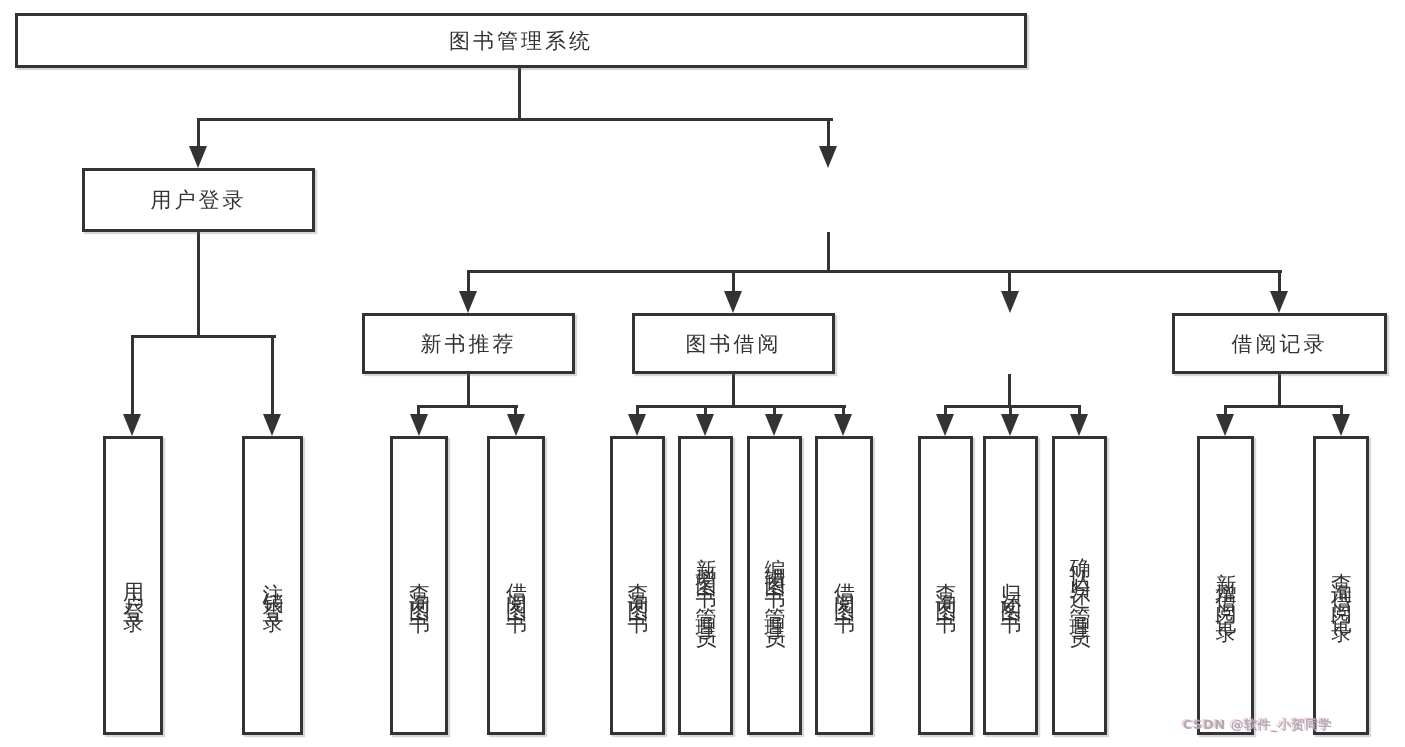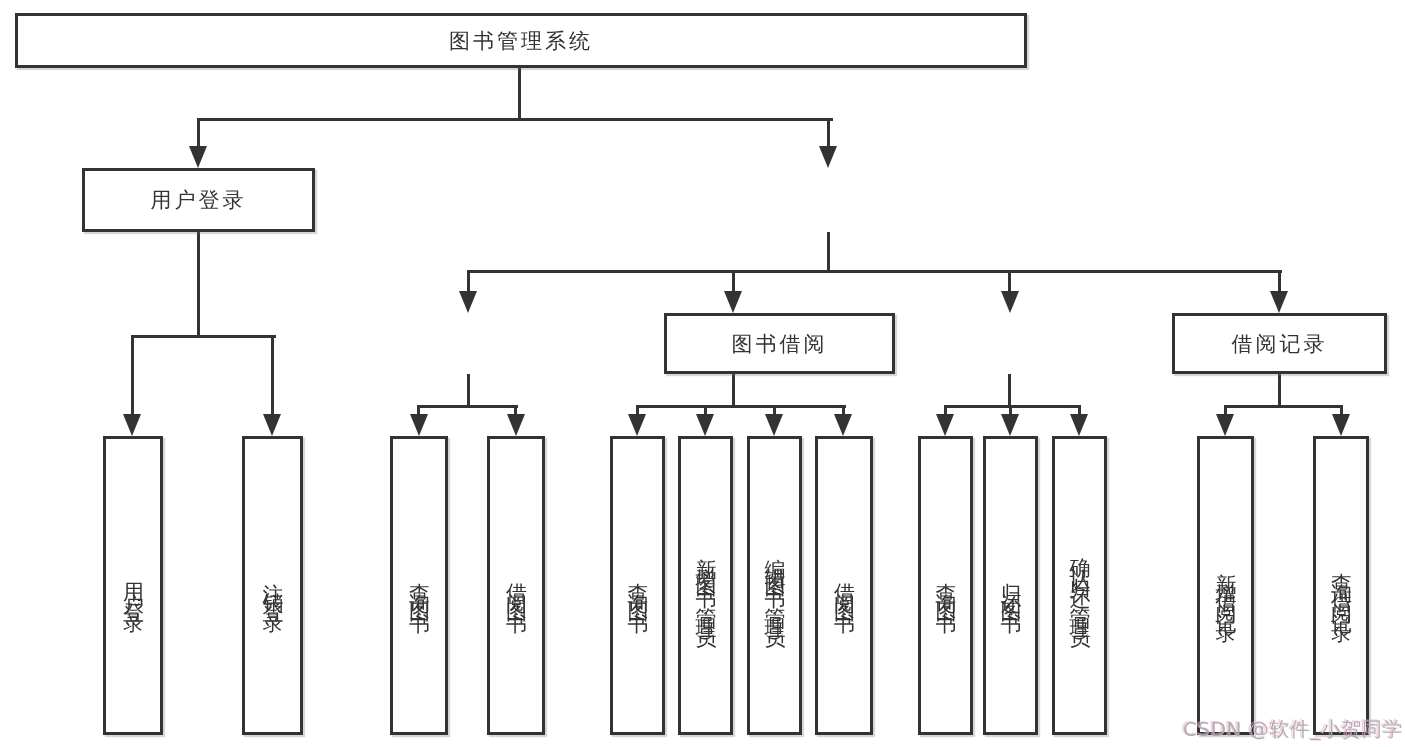--- a/index.html
+++ b/index.html
@@ -17,23 +17,24 @@
     letter-spacing:10px;font-size:21px;line-height:1;
   }
   .hl,.vl{position:absolute;background:#333333;}
   .ah{
     position:absolute;width:0;height:0;
     border-left:9px solid transparent;border-right:9px solid transparent;
     border-top:22px solid #333333;
   }
   .watermark{
     position:absolute;left:1183px;top:716px;z-index:10;
-    font-size:20px;letter-spacing:0.5px;white-space:nowrap;
+    font-size:13px;letter-spacing:0.5px;white-space:nowrap;
     color:rgba(170,170,178,0.95);
     text-shadow:-2px -1px 0 rgba(243,168,190,0.55);
+    font-weight:bold;
   }
 </style>
 </head>
 <body>
 
 <div class="canvas">
   <div class="watermark">CSDN @软件_小贺同学</div>
 <div class="vl" style="left: 518px; top: 68px; width: 3px; height: 52px;"></div>
     <div class="hl" style="left: 197px; top: 118px; width: 636px; height: 3px;"></div>
     <div class="vl" style="left: 197px; top: 118px; width: 3px; height: 34px;"></div>
@@ -85,21 +86,24 @@
     <div class="ah" style="left: 1001px; top: 414px;"></div>
     <div class="ah" style="left: 1070px; top: 414px;"></div>
     <div class="ah" style="left: 1216px; top: 414px;"></div>
     <div class="ah" style="left: 1332px; top: 414px;"></div>
     <div class="node" style="left: 15px; top: 13px; width: 1012px; height: 55px; text-align: right;">
       <span>图书管理系统</span>
     </div>
     <div class="node" style="left: 82px; top: 168px; width: 233px; height: 64px;">
       <span>用户登录</span>
     </div>
-    <div class="node" style="left: 664px; top: 313px; width: 231px; height: 61px;">
+    <div class="node" style="left: 362px; top: 313px; width: 213px; height: 61px;">
+      <span>新书推荐</span>
+    </div>
+    <div class="node" style="left: 632px; top: 313px; width: 203px; height: 61px;">
       <span>图书借阅</span>
     </div>
     <div class="node" style="left: 1172px; top: 313px; width: 215px; height: 61px;">
       <span>借阅记录</span>
     </div>
     <div class="node vnode" style="left: 103px; top: 436px; width: 60px; height: 299px;">
       <span>用户登录</span>
     </div>
     <div class="node vnode" style="left: 242px; top: 436px; width: 61px; height: 299px;">
       <span>注销登录</span>

